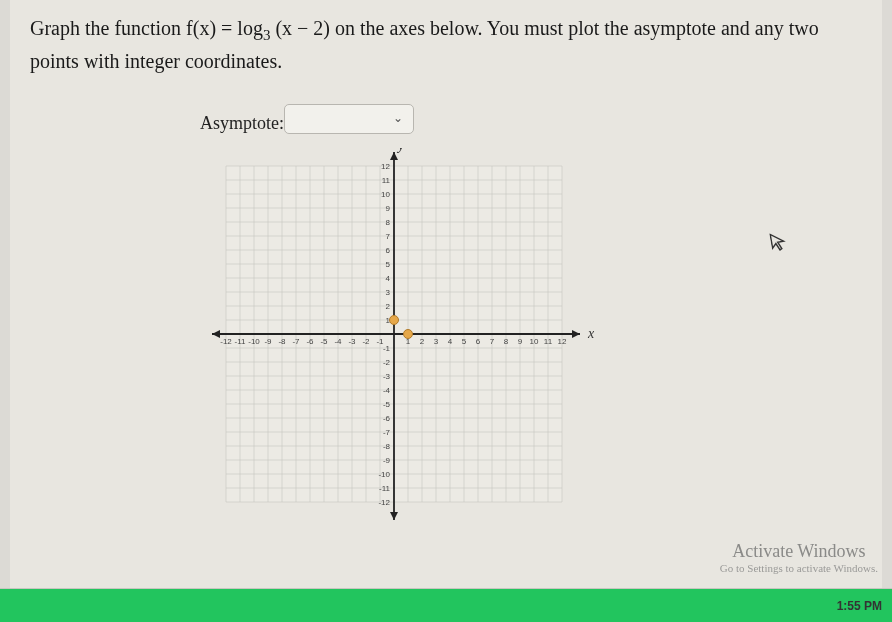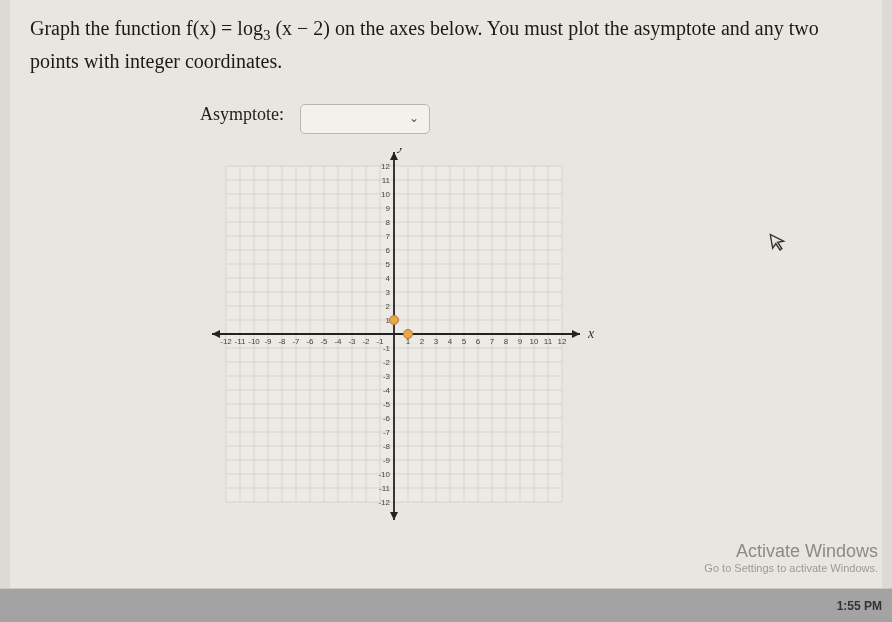--- a/index.html
+++ b/index.html
@@ -23,22 +23,22 @@
       font-size: 20px;
       color: #1a1a1a;
       line-height: 1.45;
       font-family: Georgia, serif;
     }
     .question .sub { font-size: 15px; vertical-align: sub; }
     .asymptote-row {
       margin-top: 28px;
       margin-left: 170px;
       display: flex;
-      align-items: flex-start;
-      gap: 16px;
+      align-items: flex-end;
+      gap: 0;
       font-size: 18px;
       color: #222;
     }
     .dropdown {
       display: flex;
       align-items: center;
       background: #f2f1ec;
       border: 1px solid #b8b6b0;
       border-radius: 5px;
       padding: 6px 10px;
@@ -61,31 +61,31 @@
       right: 105px;
       top: 232px;
       color: #333;
       font-size: 16px;
       transform: rotate(-10deg);
     }
     .activate {
       position: absolute;
       right: 14px;
       bottom: 48px;
-      text-align: right;
+      text-align: center;
       color: #8a8a88;
-      font-family: Liberation Sans, sans-serif;
+      font-family: Liberation Serif, serif;
     }
     .activate .t1 { font-size: 18px; color: #8a8a88; }
     .activate .t2 { font-size: 11px; color: #9a9a98; }
     .taskbar {
       position: absolute;
       bottom: 0; left: 0; right: 0;
       height: 34px;
-      background: #a3a3a3;
+      background: #22c55e;
       border-top: 1px solid #c8c6c0;
       display: flex;
       justify-content: flex-end;
       align-items: center;
       padding-right: 10px;
       font-family: 'Segoe UI', Arial, sans-serif;
       font-size: 12px;
       color: #333;
       font-weight: 600;
     }

